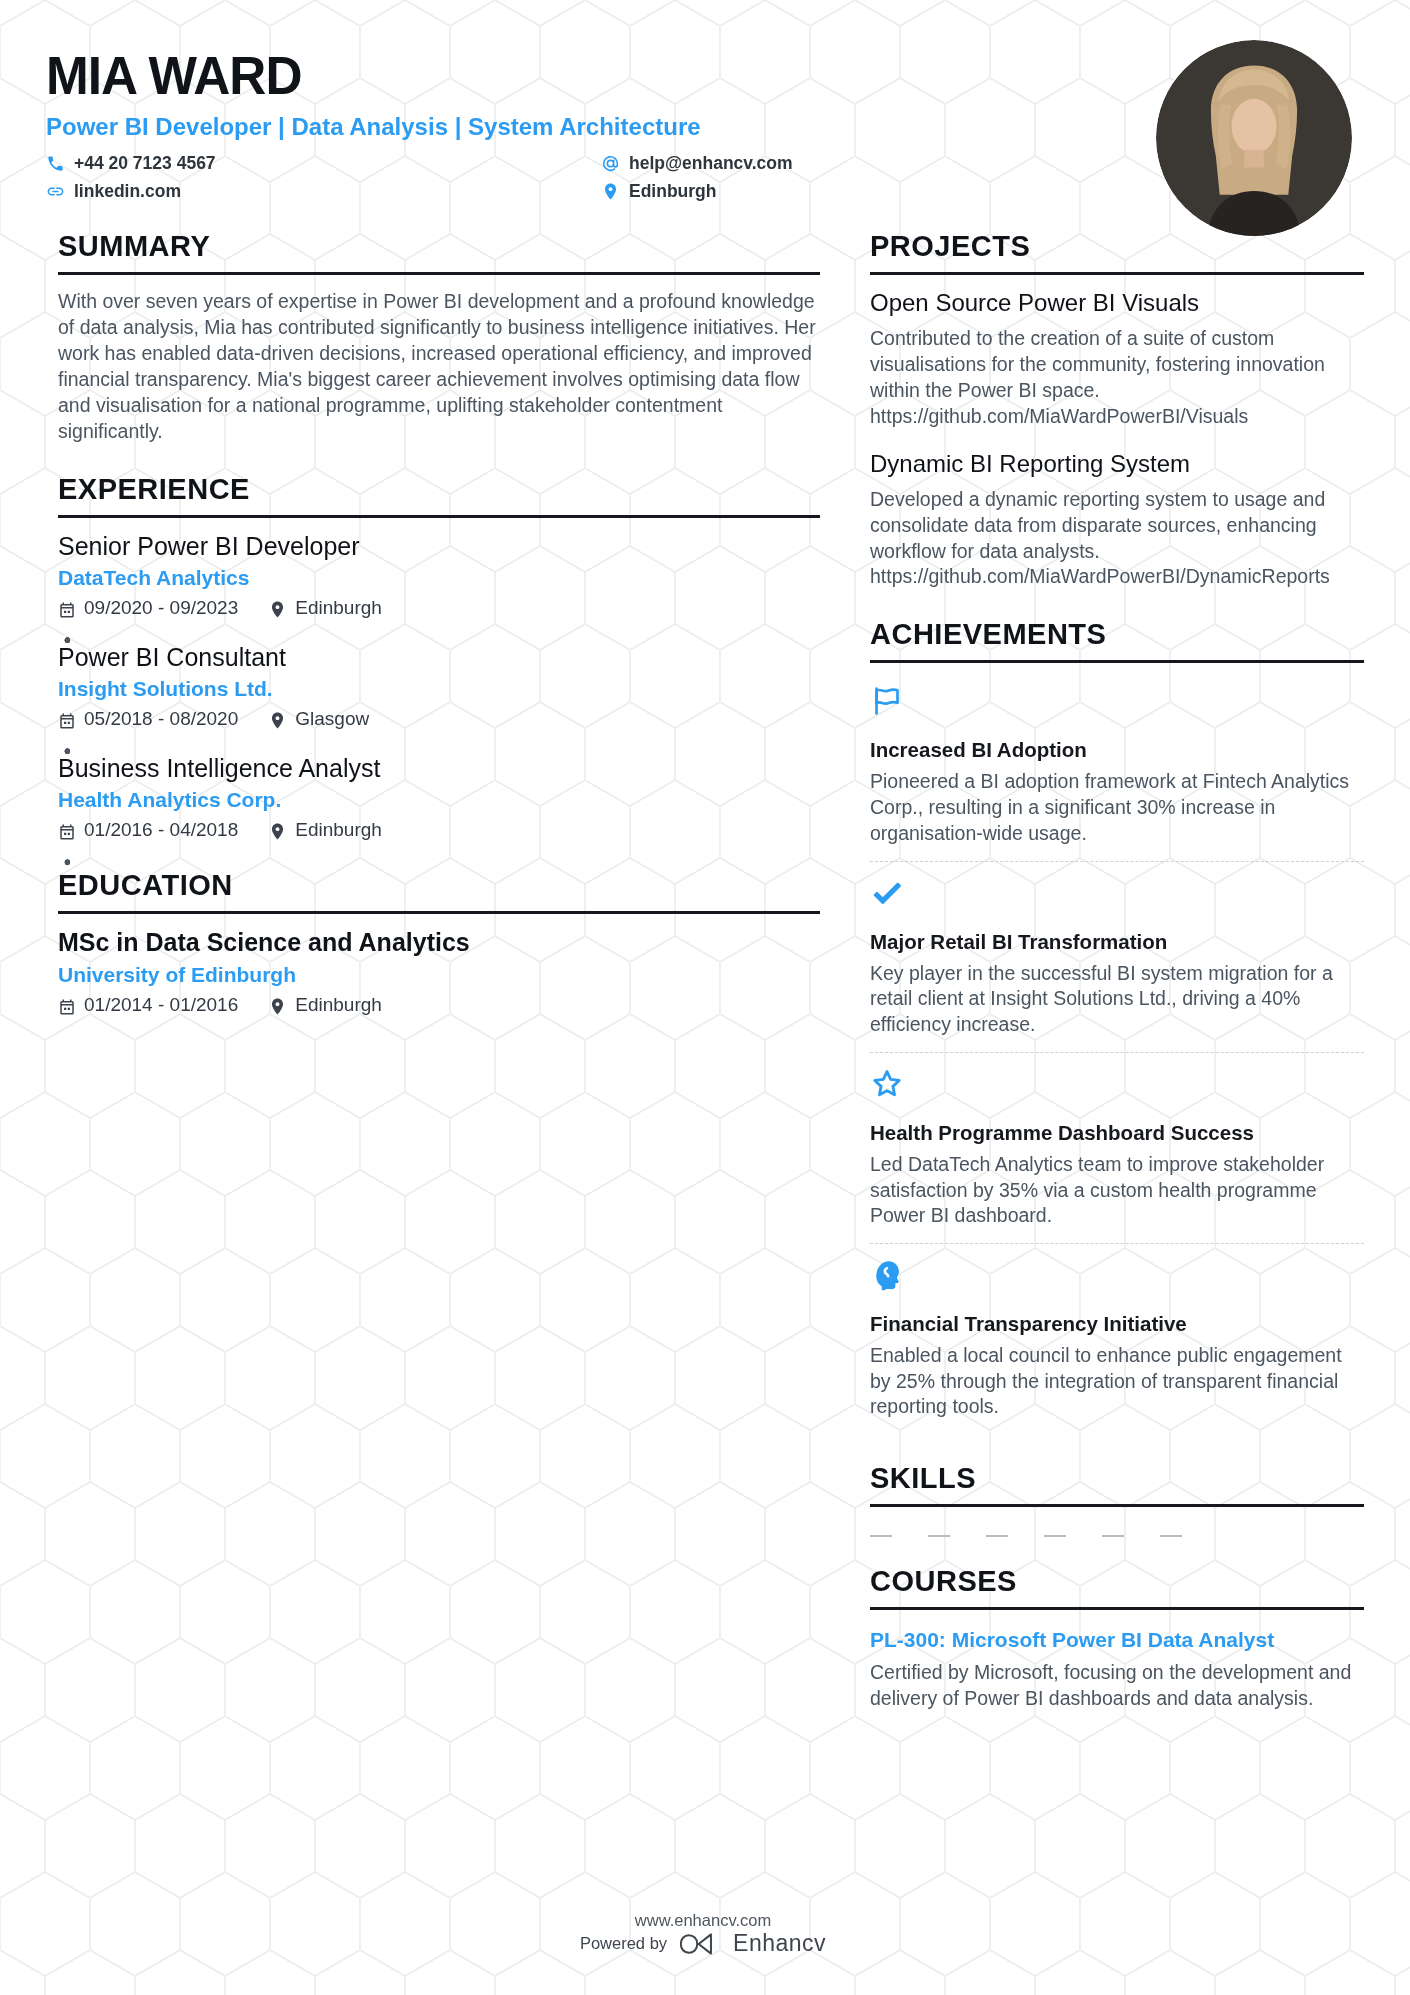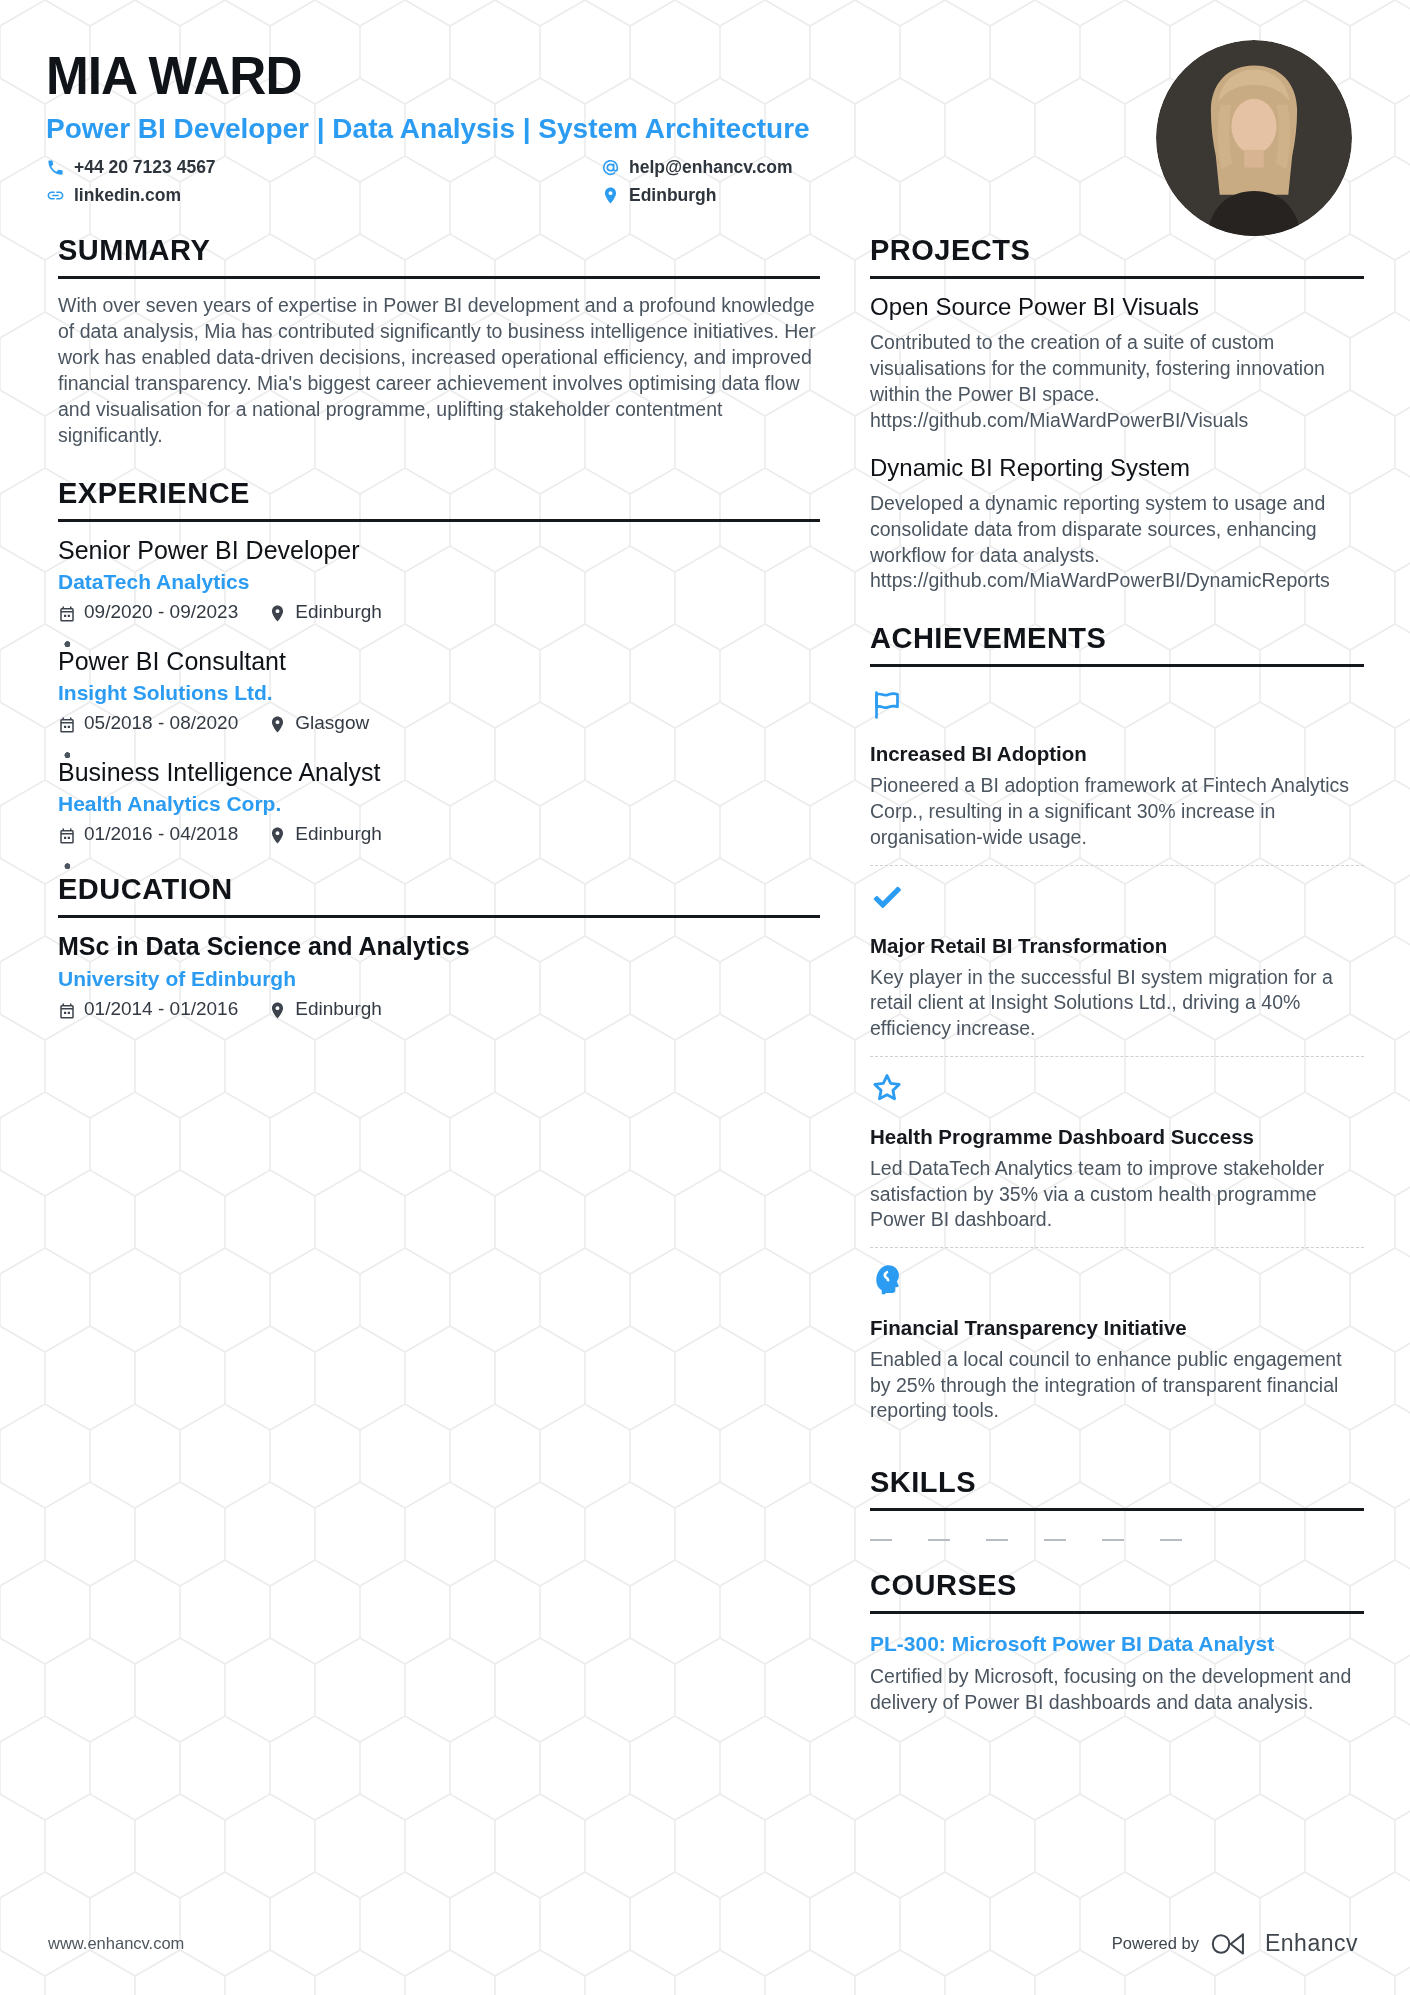--- a/index.html
+++ b/index.html
@@ -8,21 +8,21 @@
   body{
     width:1410px; height:1995px; background:#ffffff; position:relative; overflow:hidden;
     font-family:"Liberation Sans","DejaVu Sans",sans-serif; color:var(--ink);
   }
   .bg-hex{ position:absolute; inset:0; z-index:0; }
   .page{ position:relative; z-index:1; height:100%; padding:44px 46px 30px; display:flex; flex-direction:column; }
 
   
   .header{ position:relative; }
   .name{ margin:0; font-size:54px; font-weight:700; letter-spacing:-1px; color:#101419; display:inline-block; transform:scaleX(.95); transform-origin:left; }
-  .job-headline{ margin:7px 0 12px; font-size:28px; font-weight:700; color:var(--accent); }
+  .job-headline{ margin:7px 0 12px; font-size:24px; font-weight:700; color:var(--accent); }
   .contacts{ display:grid; grid-template-columns:555px auto; row-gap:7px; width:810px; }
   .contact{ display:flex; align-items:center; gap:9px; font-size:17.5px; font-weight:700; color:#2e353c; }
   .contact .ico{ color:var(--accent); display:inline-flex; }
   .photo{ position:absolute; top:-4px; right:12px; width:196px; height:196px; border-radius:50%; overflow:hidden; }
 
   
   .columns{ display:flex; gap:50px; margin-top:28px;margin-left:12px; }
   .col-left{ width:762px; flex:none; }
   .col-right{ flex:1; min-width:0; }
   .section{ margin-top:28px; }
@@ -64,21 +64,21 @@
   .skill{ font-size:20px; font-weight:700; color:#2d343c; padding:0 20px 10px 2px; border-bottom:2px solid #b7bcc3; }
 
   
   .course{ padding:10px 0 16px; border-bottom:1px dashed var(--dash); }
   .course:first-of-type{ padding-top:4px; }
   .course:last-of-type{ border-bottom:none; }
   .course-title{ margin:0 0 8px; font-size:21px; font-weight:700; color:var(--accent); }
   .course-desc{ margin:0; font-size:19.5px; line-height:1.33; color:var(--body); }
 
   
-  .footer{ margin-top:auto; display:flex; justify-content:space-between; align-items:center; padding:0 6px 8px 2px; }
+  .footer{ margin-top:auto; display:flex; justify-content:flex-start; align-items:center; padding:0 6px 8px 2px;flex-direction:column; }
   .site{ font-size:16.5px; color:#4e565e; }
   .brand-group{ display:flex; align-items:center; gap:12px; color:#3e454d; }
   .powered{ font-size:16.5px; }
   .brand{ font-size:23px; letter-spacing:.5px; }
   .logo{ display:inline-flex; color:#3e454d; }
 </style>
 </head>
 <body>
 
 <svg class="bg-hex" width="1410" height="1995" aria-hidden="true">

